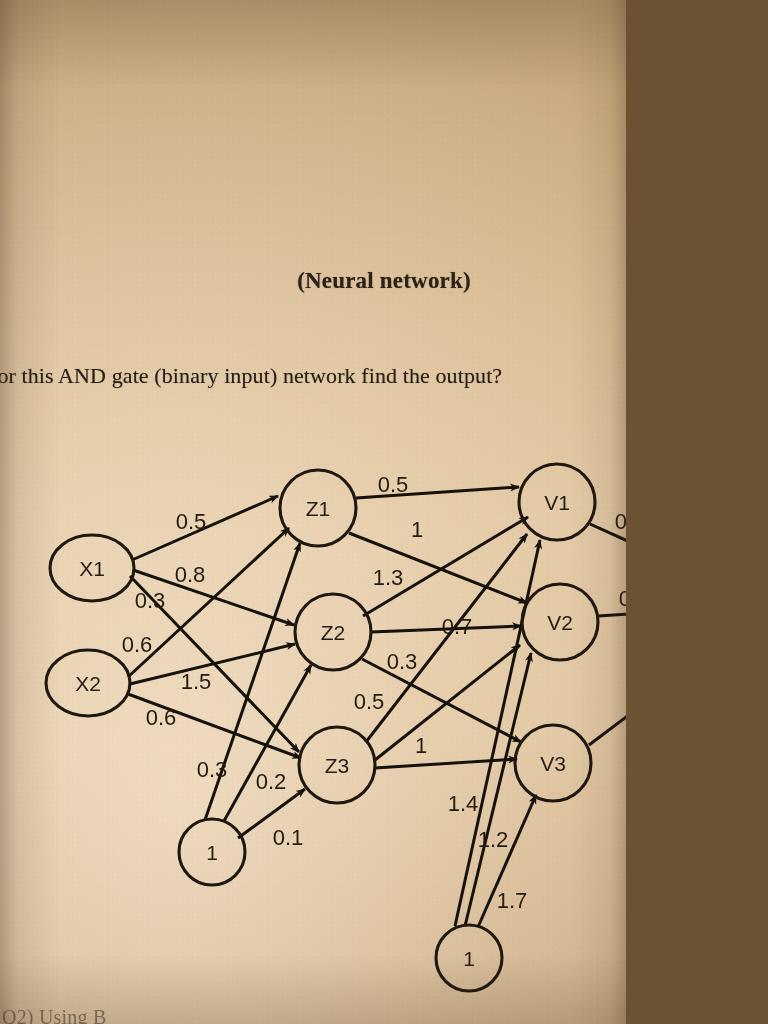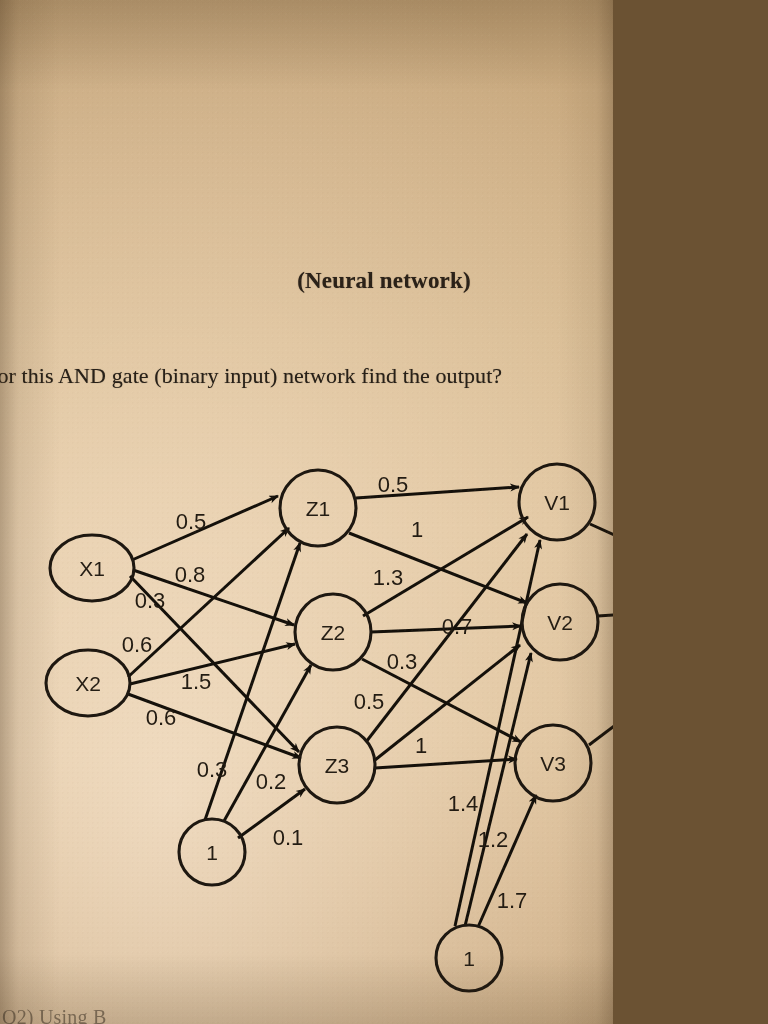--- a/index.html
+++ b/index.html
@@ -10,20 +10,21 @@
   #page {
     position: relative;
     width: 613px;
     height: 1024px;
     overflow: hidden;
     font-family: "Liberation Serif", serif;
     
     background:
       radial-gradient(ellipse 150% 120% at 28% 78%, rgba(255,240,222,0.62) 0%, rgba(255,236,214,0.30) 38%, rgba(255,230,205,0.0) 72%),
       linear-gradient(178deg, #c2a277 0%, #cdae84 16%, #d6b98f 34%, #dcc098 52%, #d8bb92 72%, #ccac82 88%, #c0a076 100%);
+    padding-left: 13px;
   }
   
   #vignette {
     position: absolute;
     inset: 0;
     pointer-events: none;
     background:
       linear-gradient(to right, rgba(60,40,18,0.30) 0px, rgba(60,40,18,0.10) 18px, rgba(0,0,0,0) 60px),
       linear-gradient(to left,  rgba(60,40,18,0.26) 0px, rgba(60,40,18,0.08) 16px, rgba(0,0,0,0) 55px),
       linear-gradient(to bottom, rgba(70,48,20,0.22) 0px, rgba(0,0,0,0) 90px),

